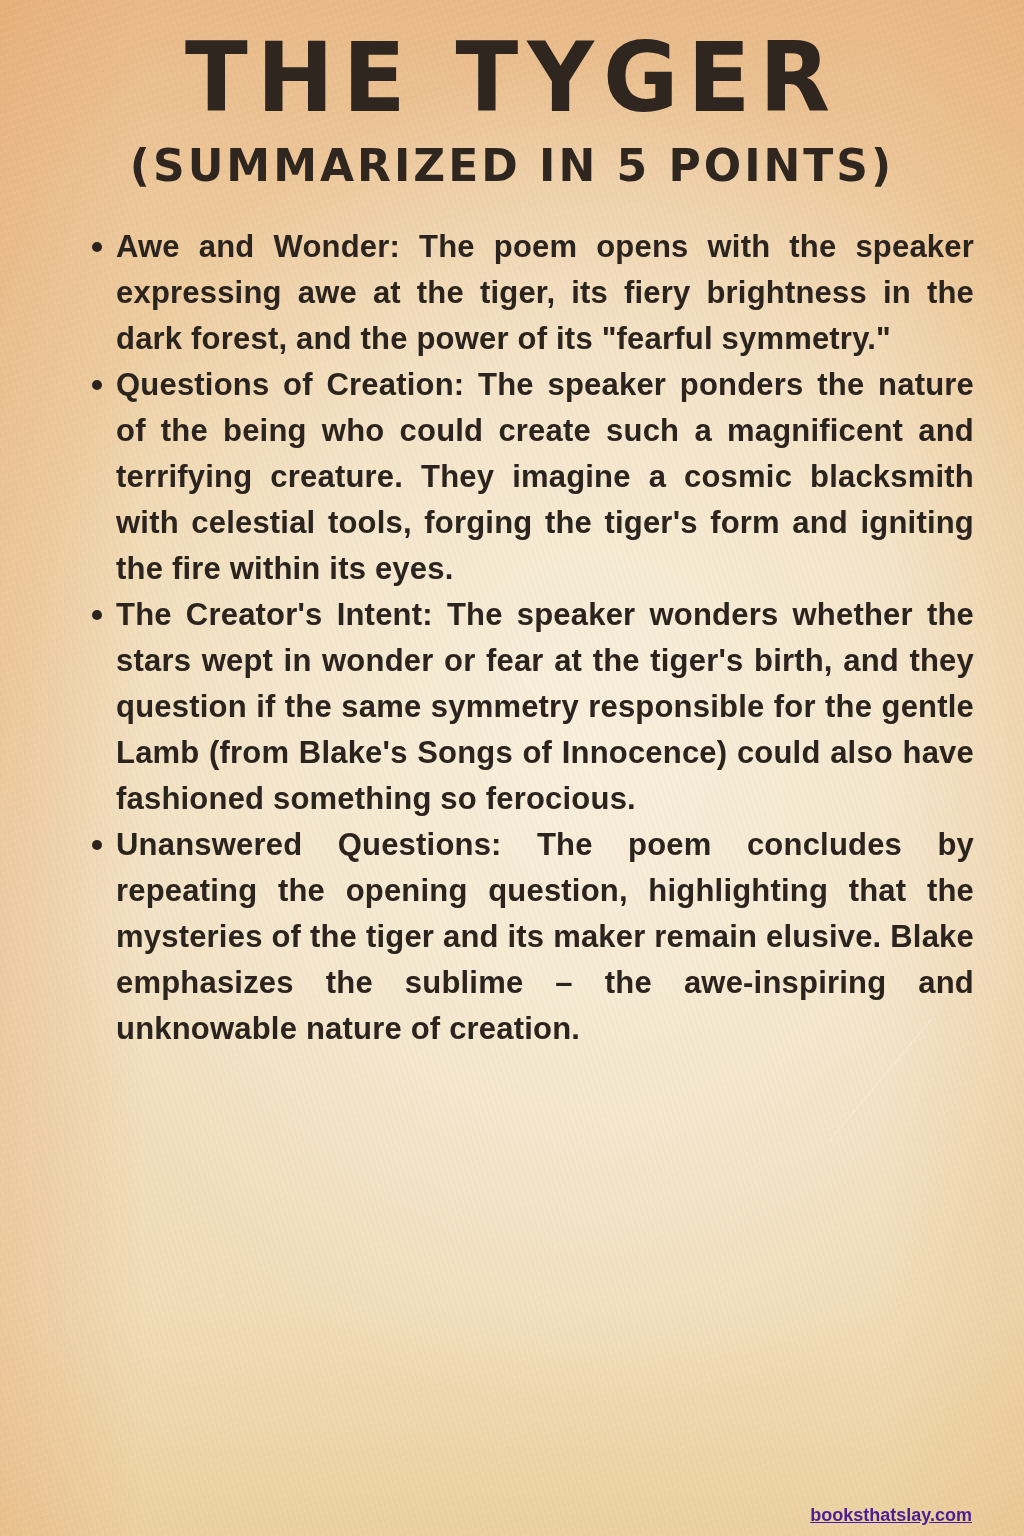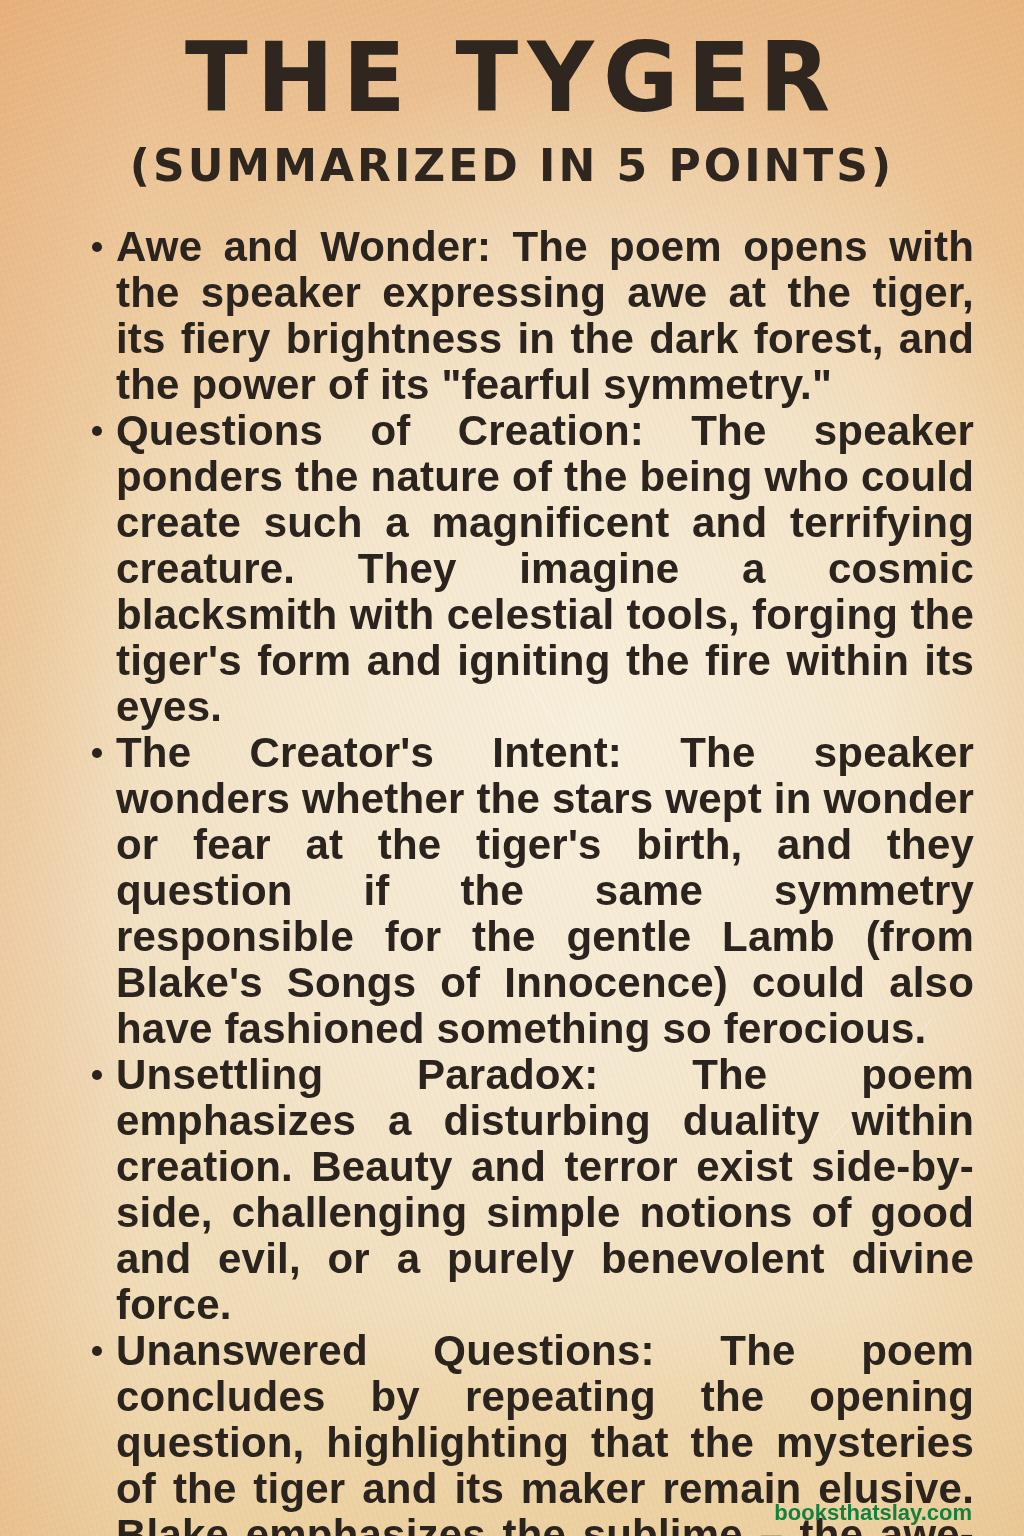--- a/index.html
+++ b/index.html
@@ -64,43 +64,44 @@
       left: 116px;
       width: 858px;
       margin: 0;
       padding: 0;
       list-style: none;
     }
     .point {
       position: relative;
       font-family: "Liberation Sans", sans-serif;
       font-weight: bold;
-      font-size: 42px;
+      font-size: 31px;
       line-height: 46px;
       text-align: justify;
       color: #2b231d;
       letter-spacing: 0.2px;
     }
     .bullet {
       position: absolute;
       left: -24px;
       top: 18px;
       width: 10px;
       height: 10px;
       border-radius: 50%;
       background: #2b231d;
     }
     .footer {
       position: absolute;
       right: 52px;
       bottom: 10px;
       font-family: "Liberation Sans", sans-serif;
       font-weight: bold;
-      font-size: 22px;
-      color: #15803d;
+      font-size: 18px;
+      color: #4c1d95;
+      text-decoration: underline;
     }
   </style>
 </head>
 <body>
 
 <div class="texture"></div>
 <div class="crease" style="left:560px; top:640px; height:180px; transform:rotate(-35deg);"></div>
 <div class="crease" style="left:880px; top:1000px; height:160px; transform:rotate(40deg);"></div>
 
 <h1 class="title" style="margin:0;">THE TYGER</h1>
@@ -114,21 +115,17 @@
   <li class="point">
     <span class="bullet"></span>
     <span>Questions of Creation: The speaker ponders the nature of the being who could create such a magnificent and terrifying creature. They imagine a cosmic blacksmith with celestial tools, forging the tiger's form and igniting the fire within its eyes.</span>
   </li>
   <li class="point">
     <span class="bullet"></span>
     <span>The Creator's Intent: The speaker wonders whether the stars wept in wonder or fear at the tiger's birth, and they question if the same symmetry responsible for the gentle Lamb (from Blake's Songs of Innocence) could also have fashioned something so ferocious.</span>
   </li>
   <li class="point">
     <span class="bullet"></span>
-    <span>Unsettling Paradox: The poem emphasizes a disturbing duality within creation. Beauty and terror exist side-by-side, challenging simple notions of good and evil, or a purely benevolent divine force.</span>
-  </li>
-  <li class="point">
-    <span class="bullet"></span>
     <span>Unanswered Questions: The poem concludes by repeating the opening question, highlighting that the mysteries of the tiger and its maker remain elusive. Blake emphasizes the sublime – the awe-inspiring and unknowable nature of creation.</span>
   </li>
 </ul>
 
 <div class="footer">booksthatslay.com</div>
 
 </body></html>

